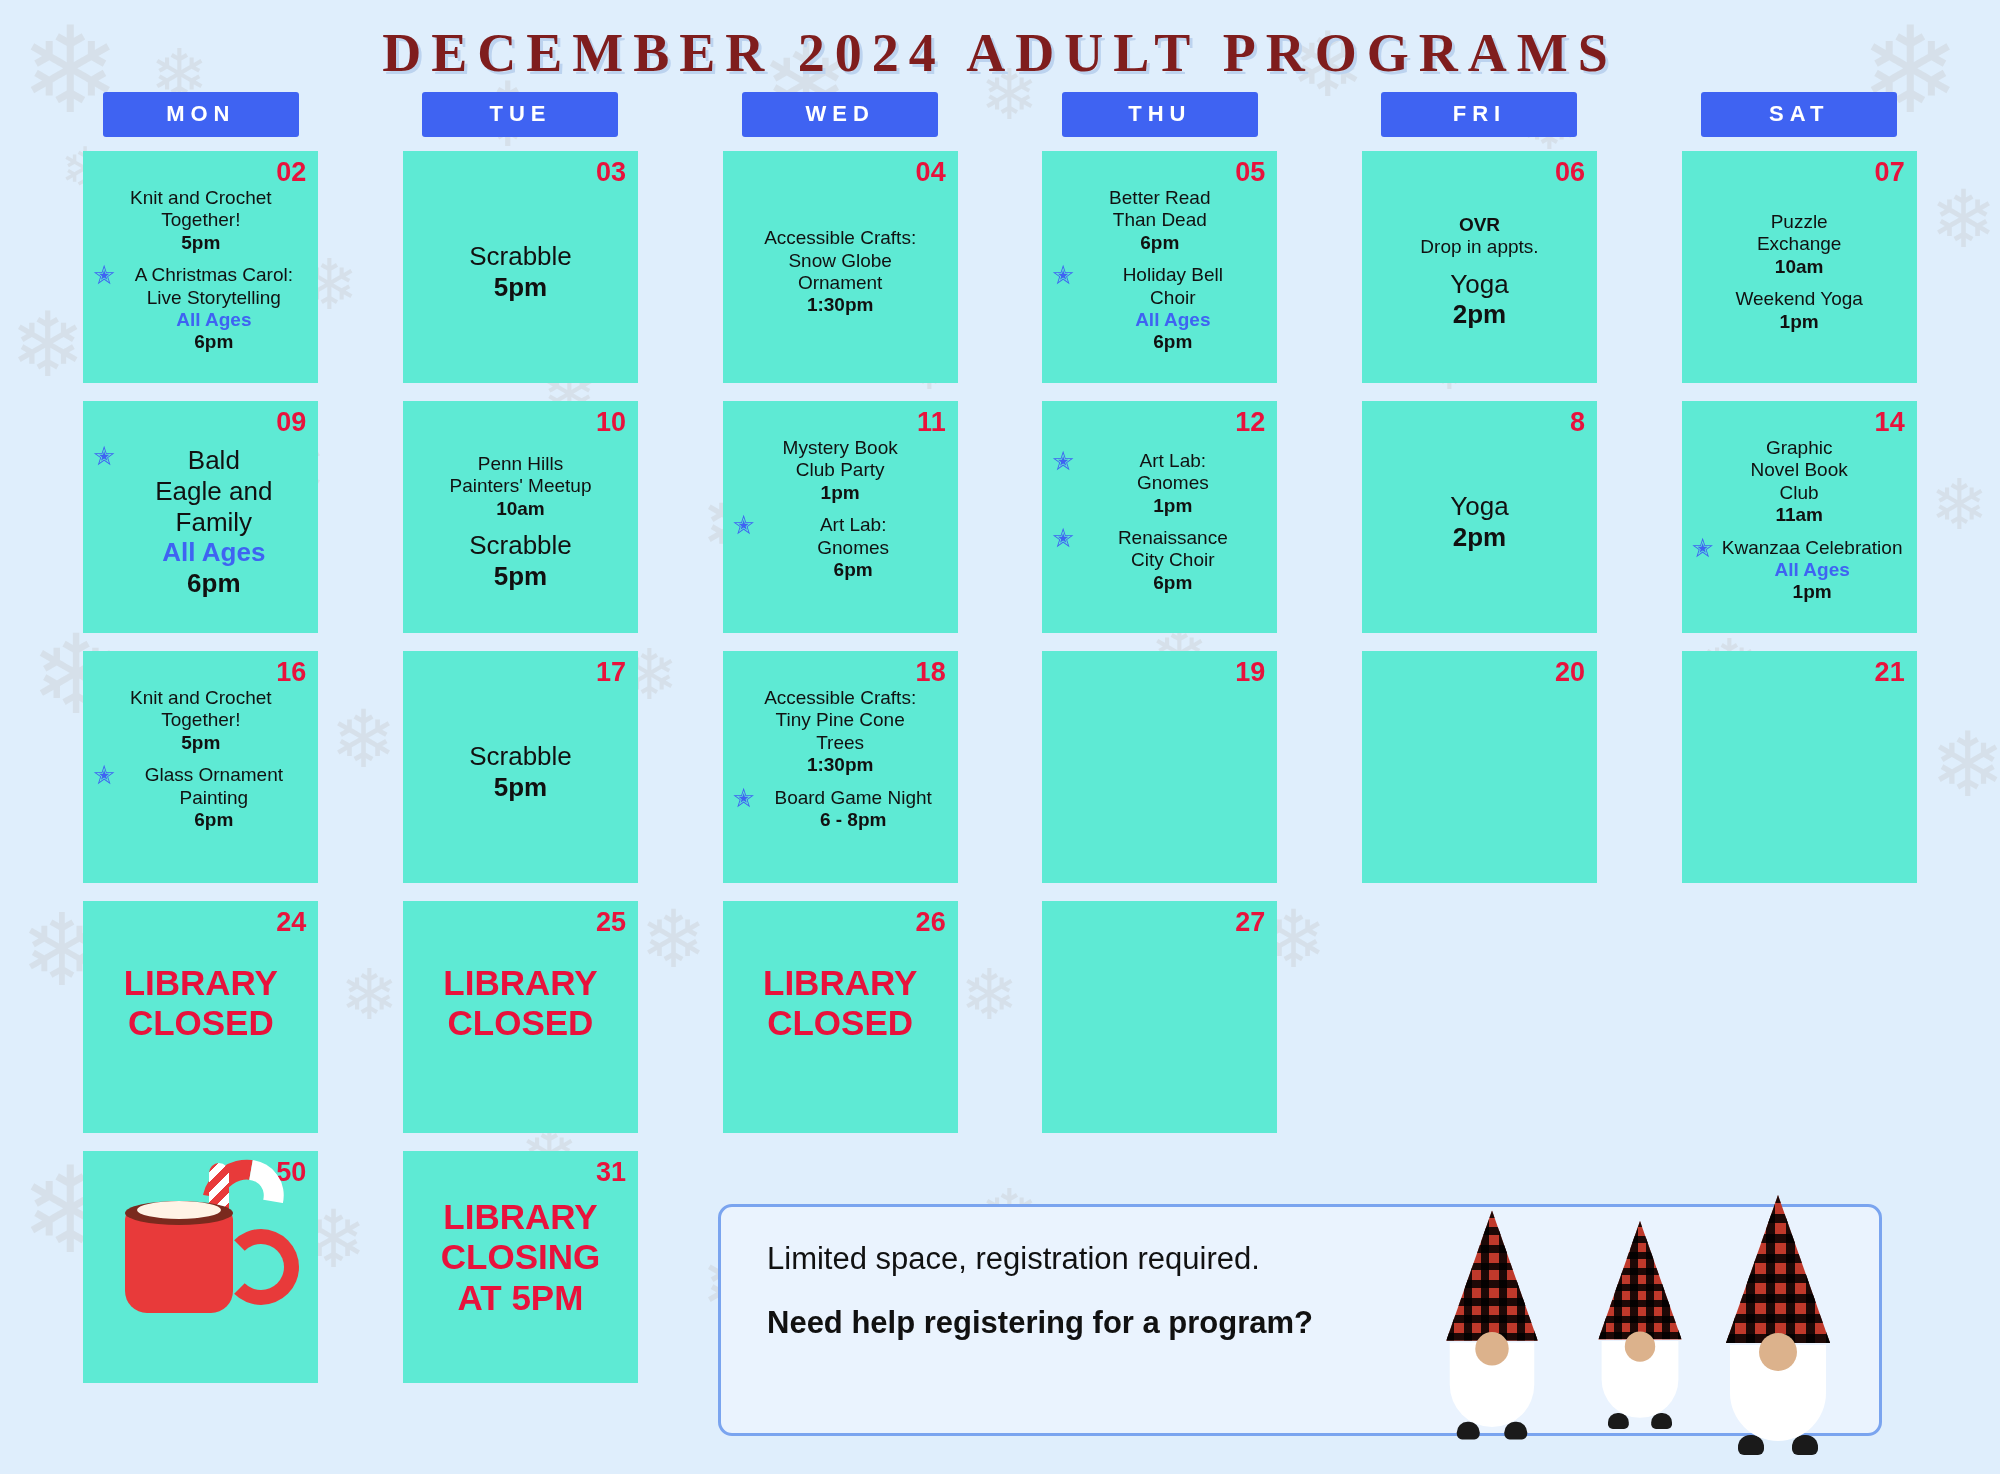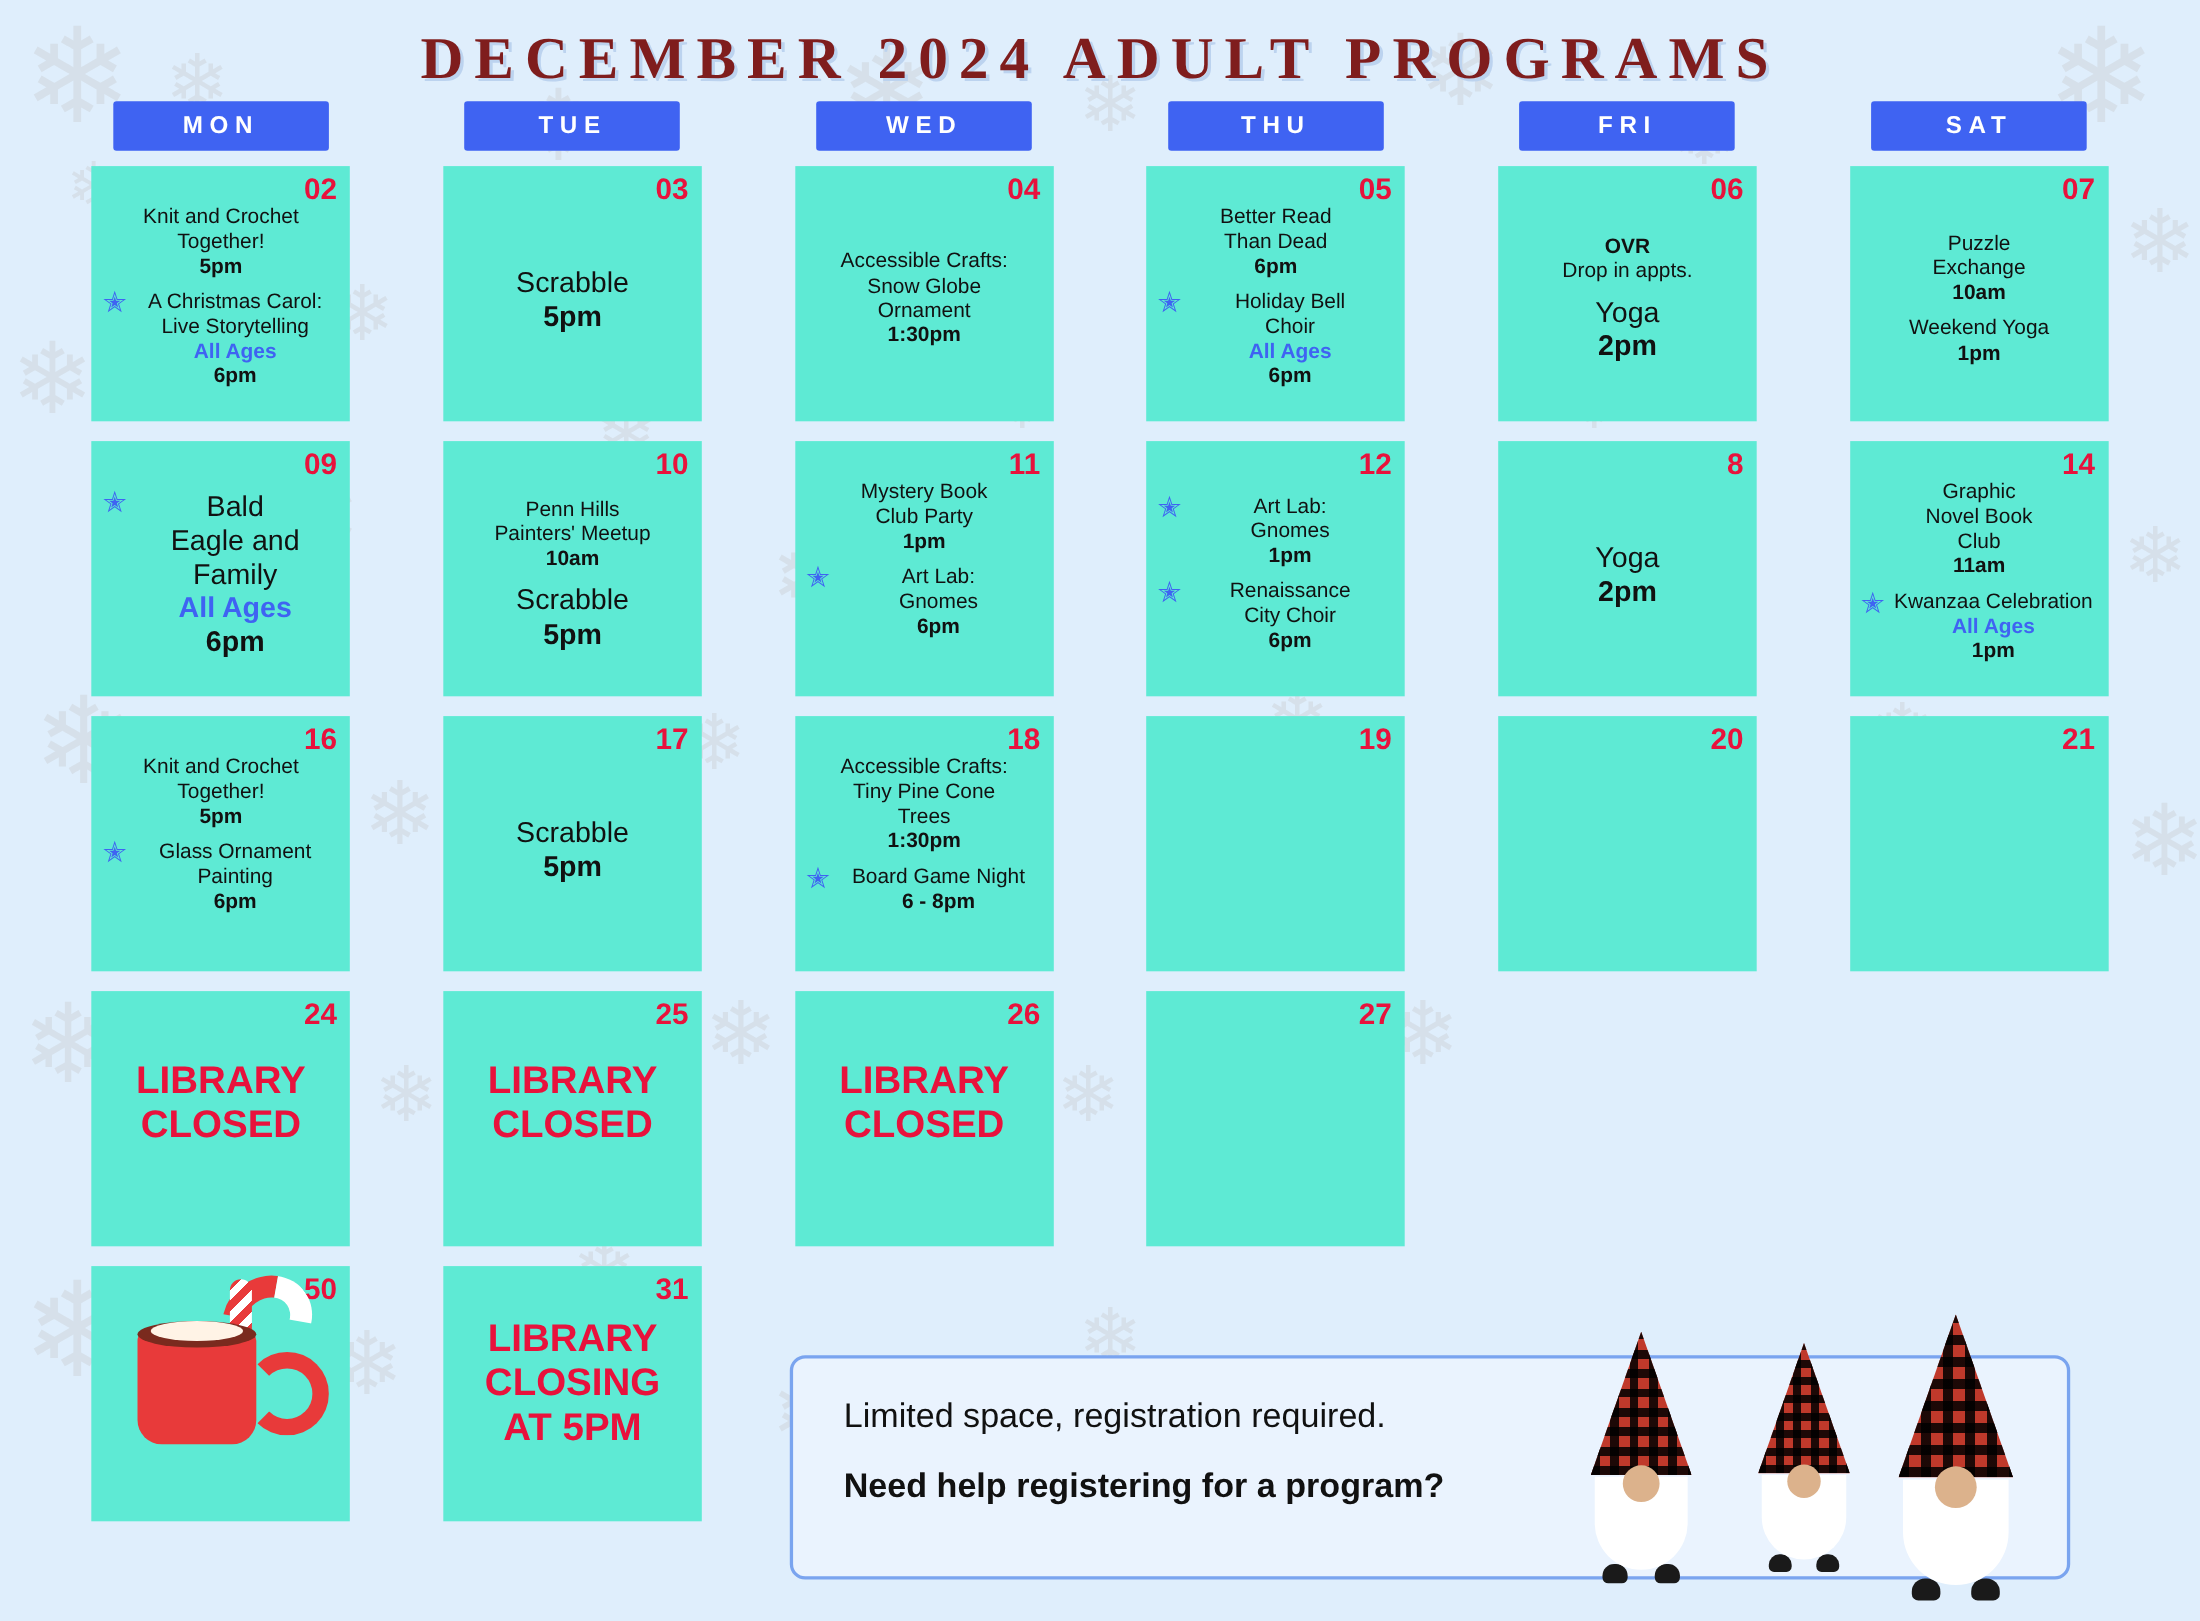--- a/index.html
+++ b/index.html
@@ -148,22 +148,22 @@
     border:20px solid transparent;
     border-top:20px solid #e83a3a;
     border-right:20px solid #ffffff;
     border-radius:50%;
     transform:rotate(-35deg);
   }
 
   
   .footer{
     position:absolute;
-    left:718px;top:1232px;
-    width:1164px;height:204px;
+    left:718px;top:1204px;
+    width:1164px;height:232px;
     background:#eaf3fe;
     border:3px solid #7aa4ef;
     border-radius:14px;
     box-sizing:border-box;
     padding:34px 0 0 46px;
     z-index:3;
   }
   .footer .l1{font-size:31px;color:#111;margin-bottom:24px;}
   .footer .l2{font-size:31px;color:#111;font-weight:bold;line-height:1.45;}
 

